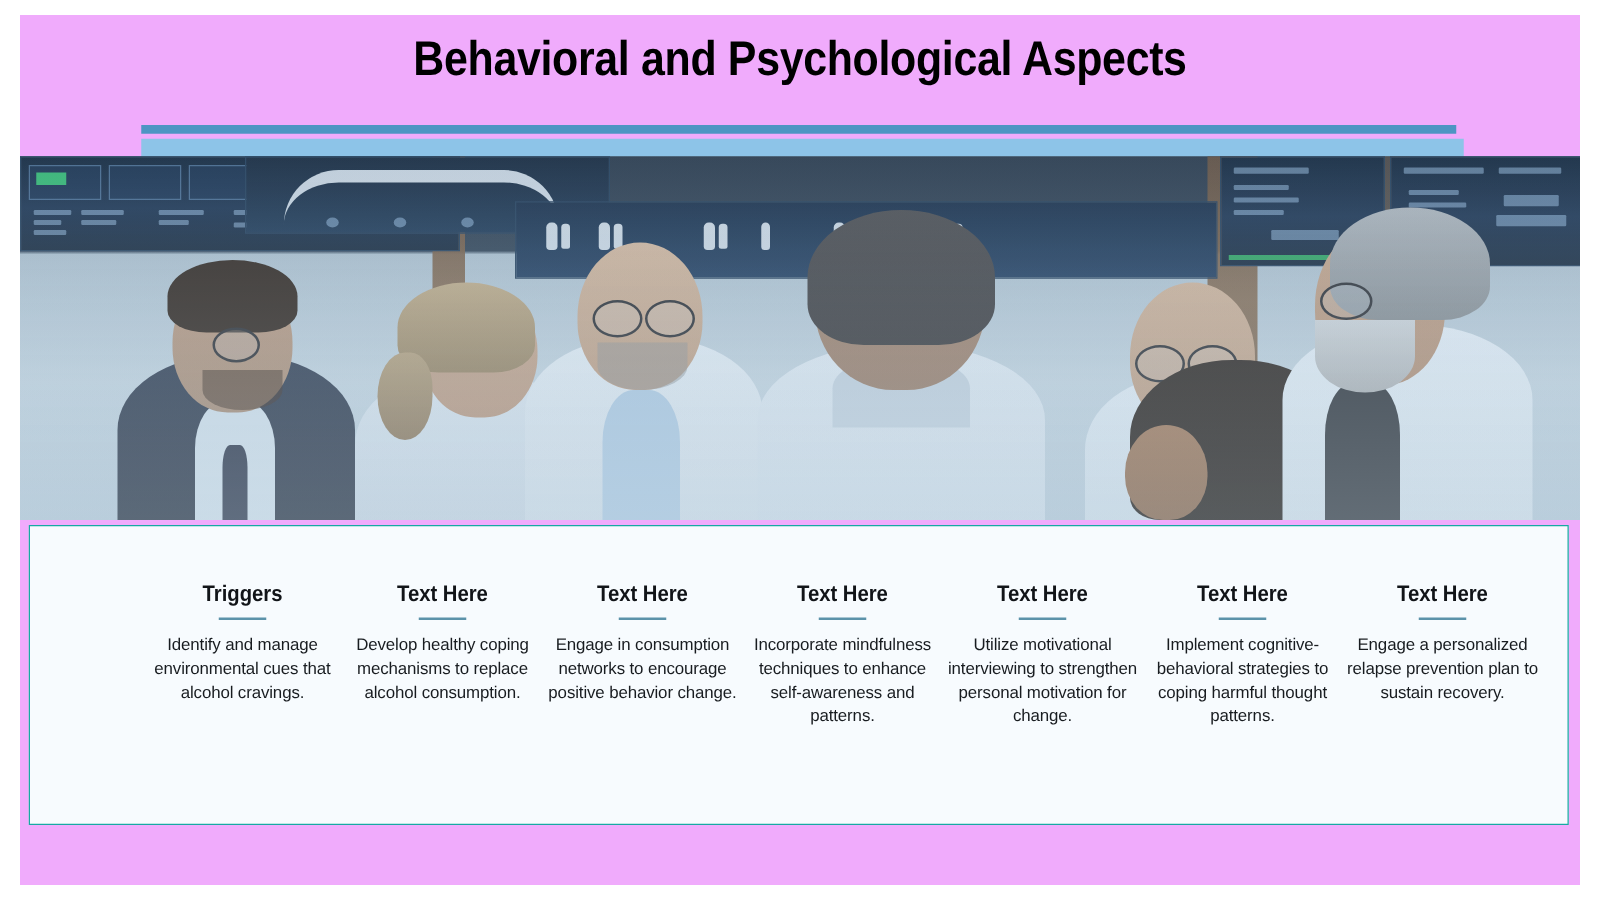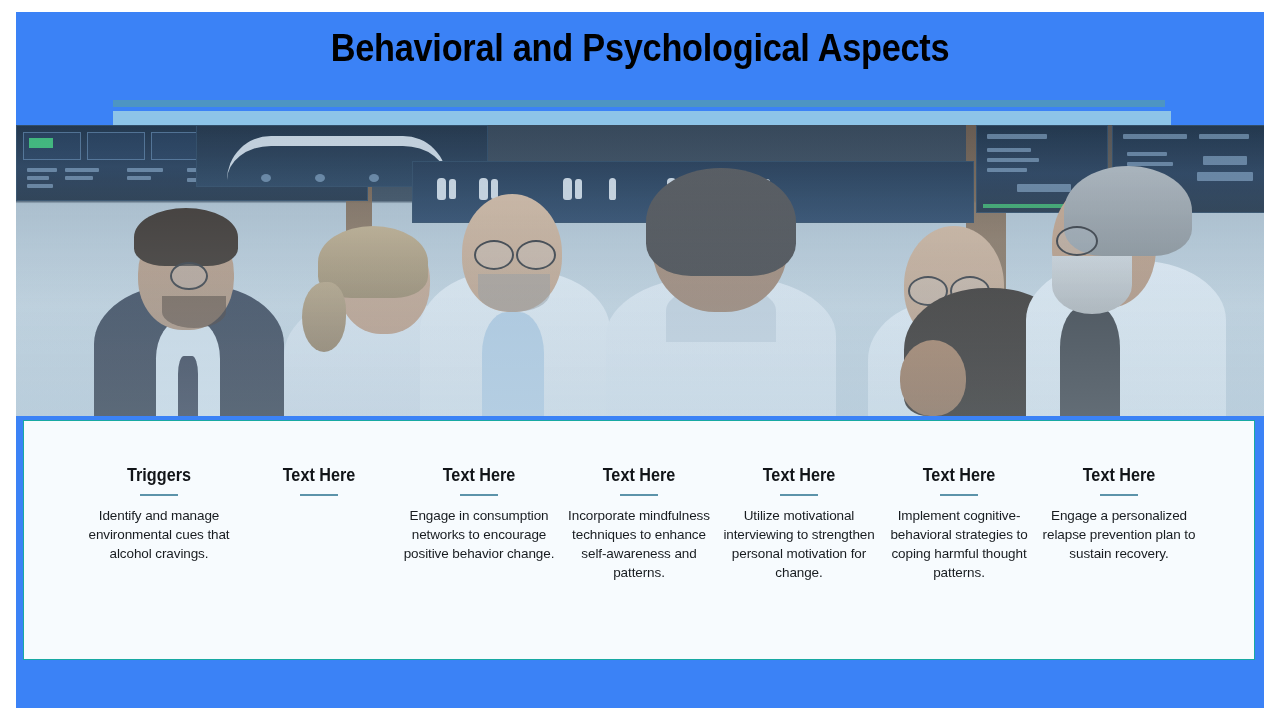--- a/index.html
+++ b/index.html
@@ -13,21 +13,21 @@
     font-family: "Liberation Sans", sans-serif;
   }
 
   
   #slide {
     position: absolute;
     left: 16px;
     top: 12px;
     width: 1248px;
     height: 696px;
-    background: #3b82f6;
+    background: #f0abfc;
   }
 
   
   #title {
     position: absolute;
     left: 0;
     top: 12px;
     width: 1248px;
     text-align: center;
     font-family: "Liberation Sans Narrow", "Liberation Sans", sans-serif;
@@ -147,21 +147,21 @@
     background: #f7fbfe;
     box-sizing: border-box;
   }
 
   #cards {
     position: absolute;
     left: 0; top: 0;
     width: 100%;
     display: flex;
     align-items: flex-start;
-    justify-content: center;
+    justify-content: flex-end;
     padding: 44px 20px 0 20px;
     box-sizing: border-box;
   }
 
   .card {
     width: 160px;
     text-align: center;
   }
   .card-title {
     font-family: "Liberation Sans Narrow", "Liberation Sans", sans-serif;
@@ -322,20 +322,21 @@
 
       <div class="card">
         <div class="card-title">Triggers</div>
         <div class="card-divider"></div>
         <div class="card-text">Identify and manage environmental cues that alcohol cravings.</div>
       </div>
 
       <div class="card">
         <div class="card-title">Text Here</div>
         <div class="card-divider"></div>
+        <div class="card-text">Develop healthy coping mechanisms to replace alcohol consumption.</div>
       </div>
 
       <div class="card">
         <div class="card-title">Text Here</div>
         <div class="card-divider"></div>
         <div class="card-text">Engage in consumption networks to encourage positive behavior change.</div>
       </div>
 
       <div class="card">
         <div class="card-title">Text Here</div>

